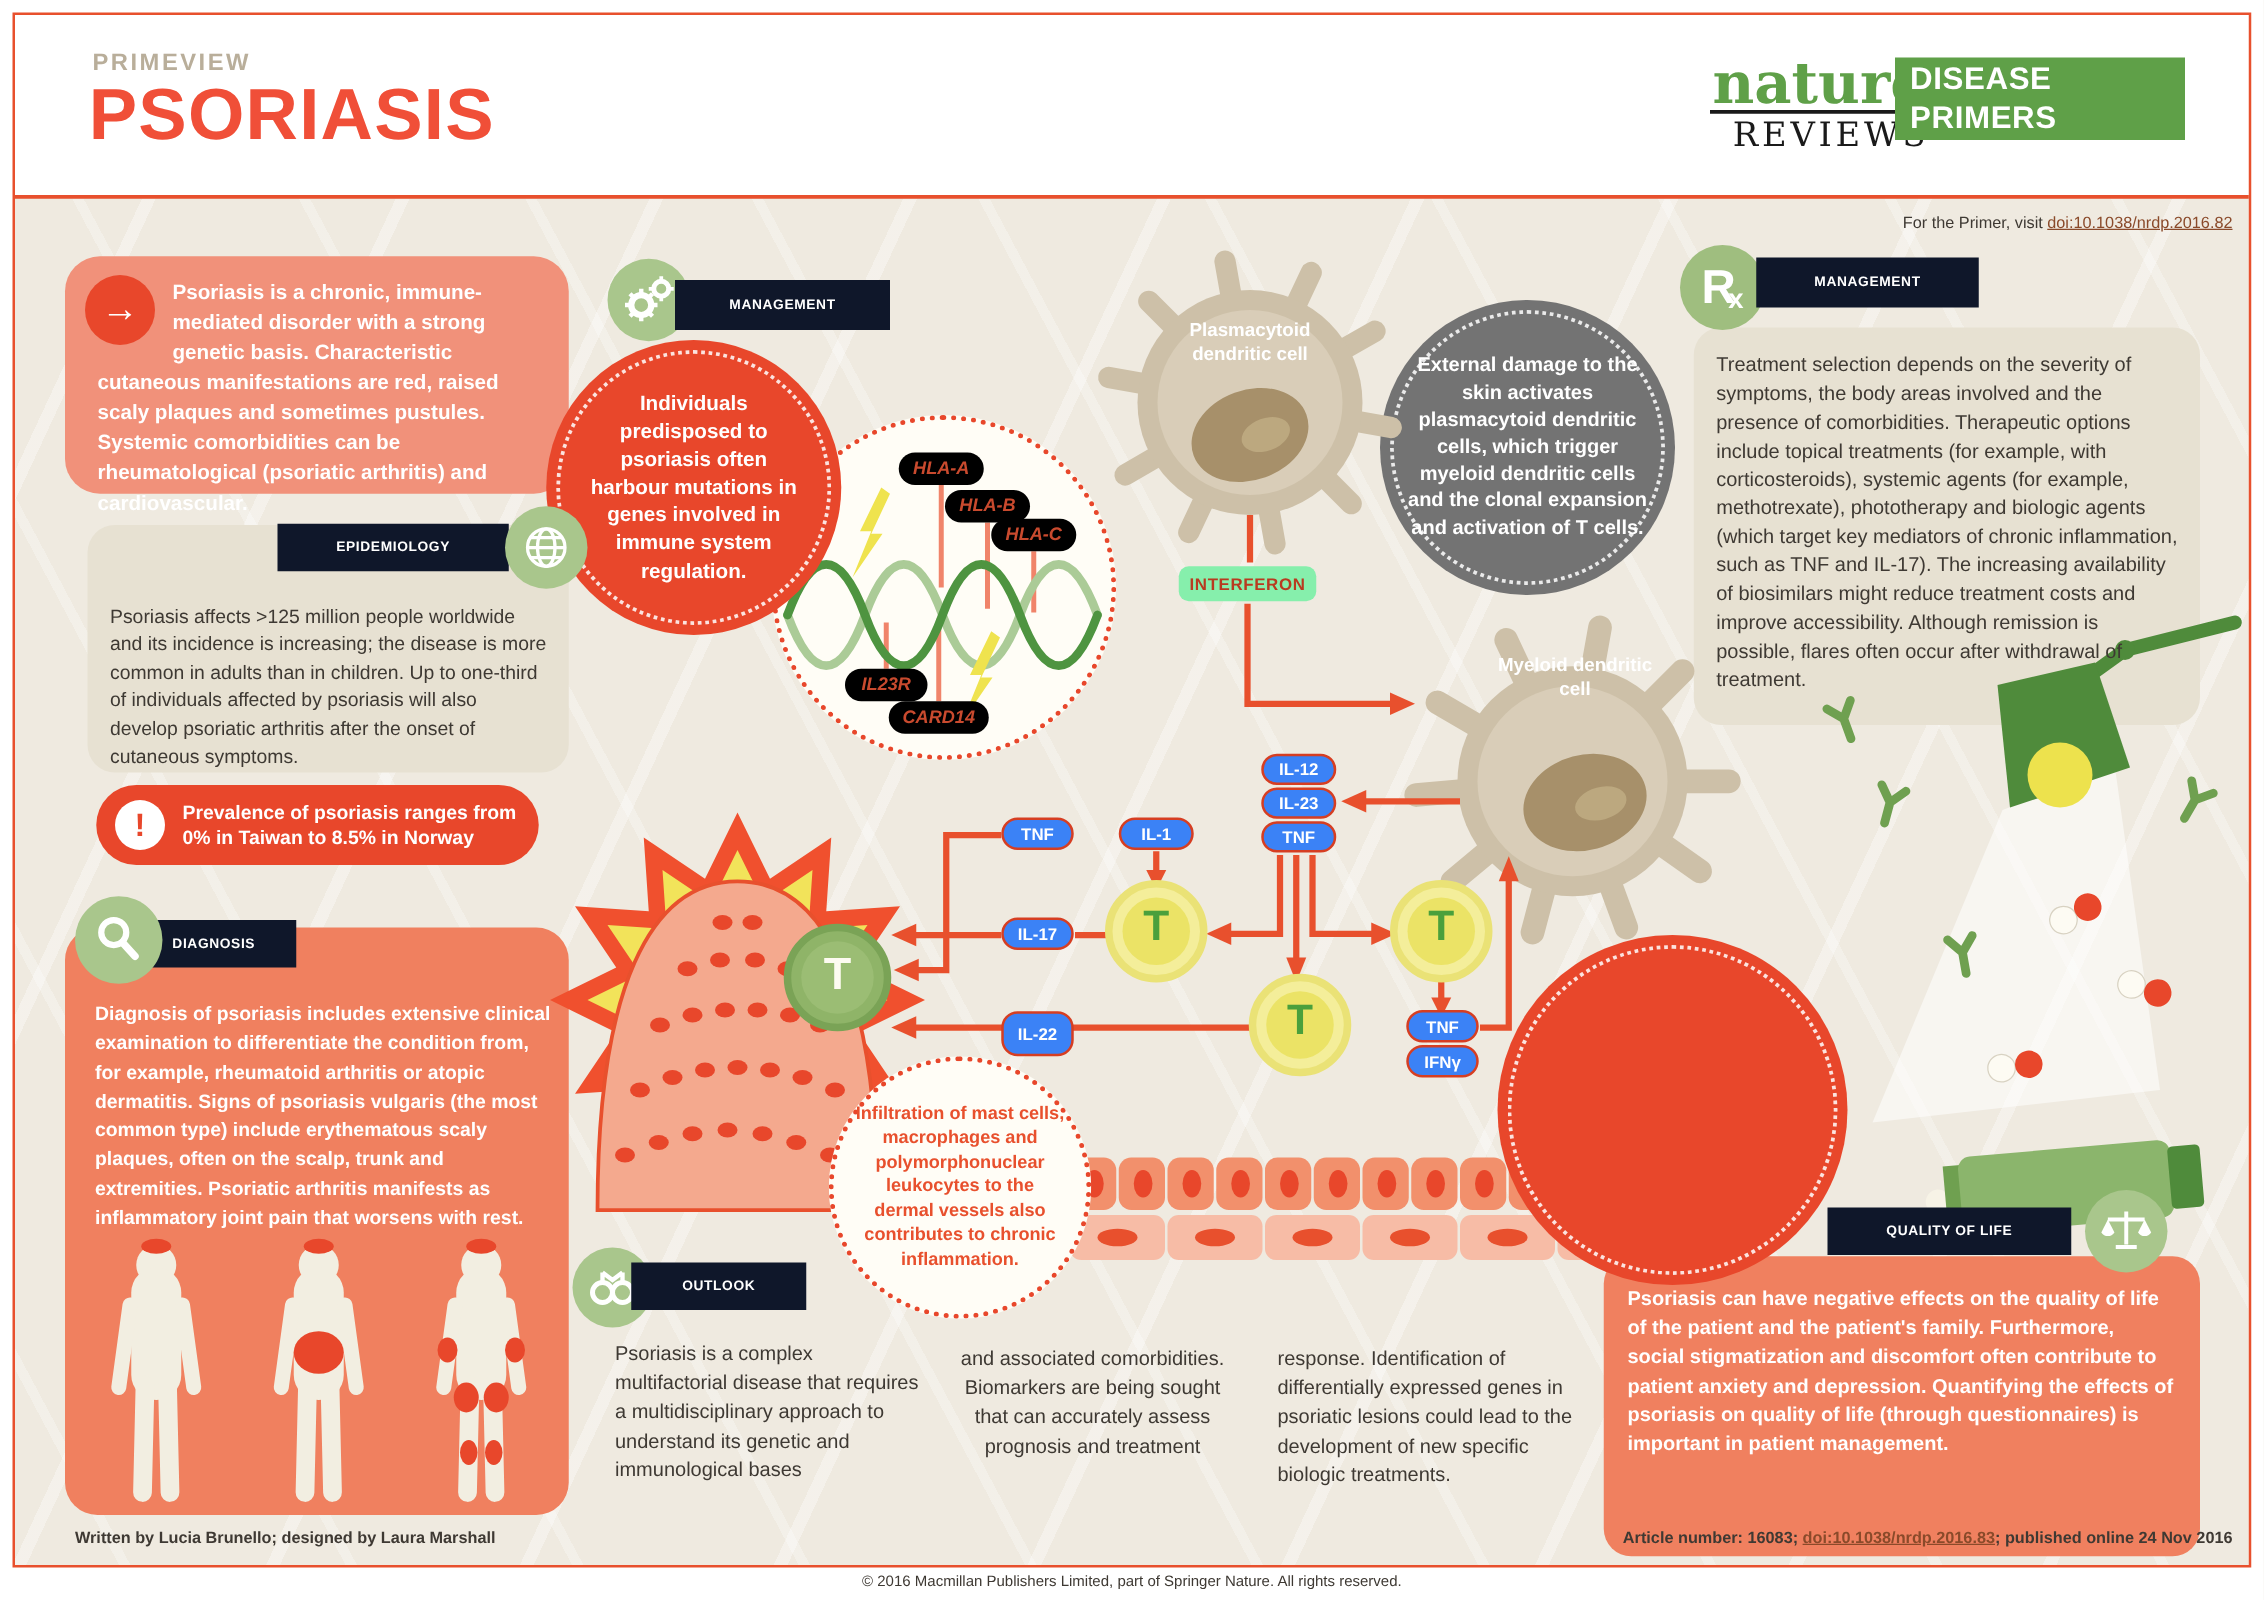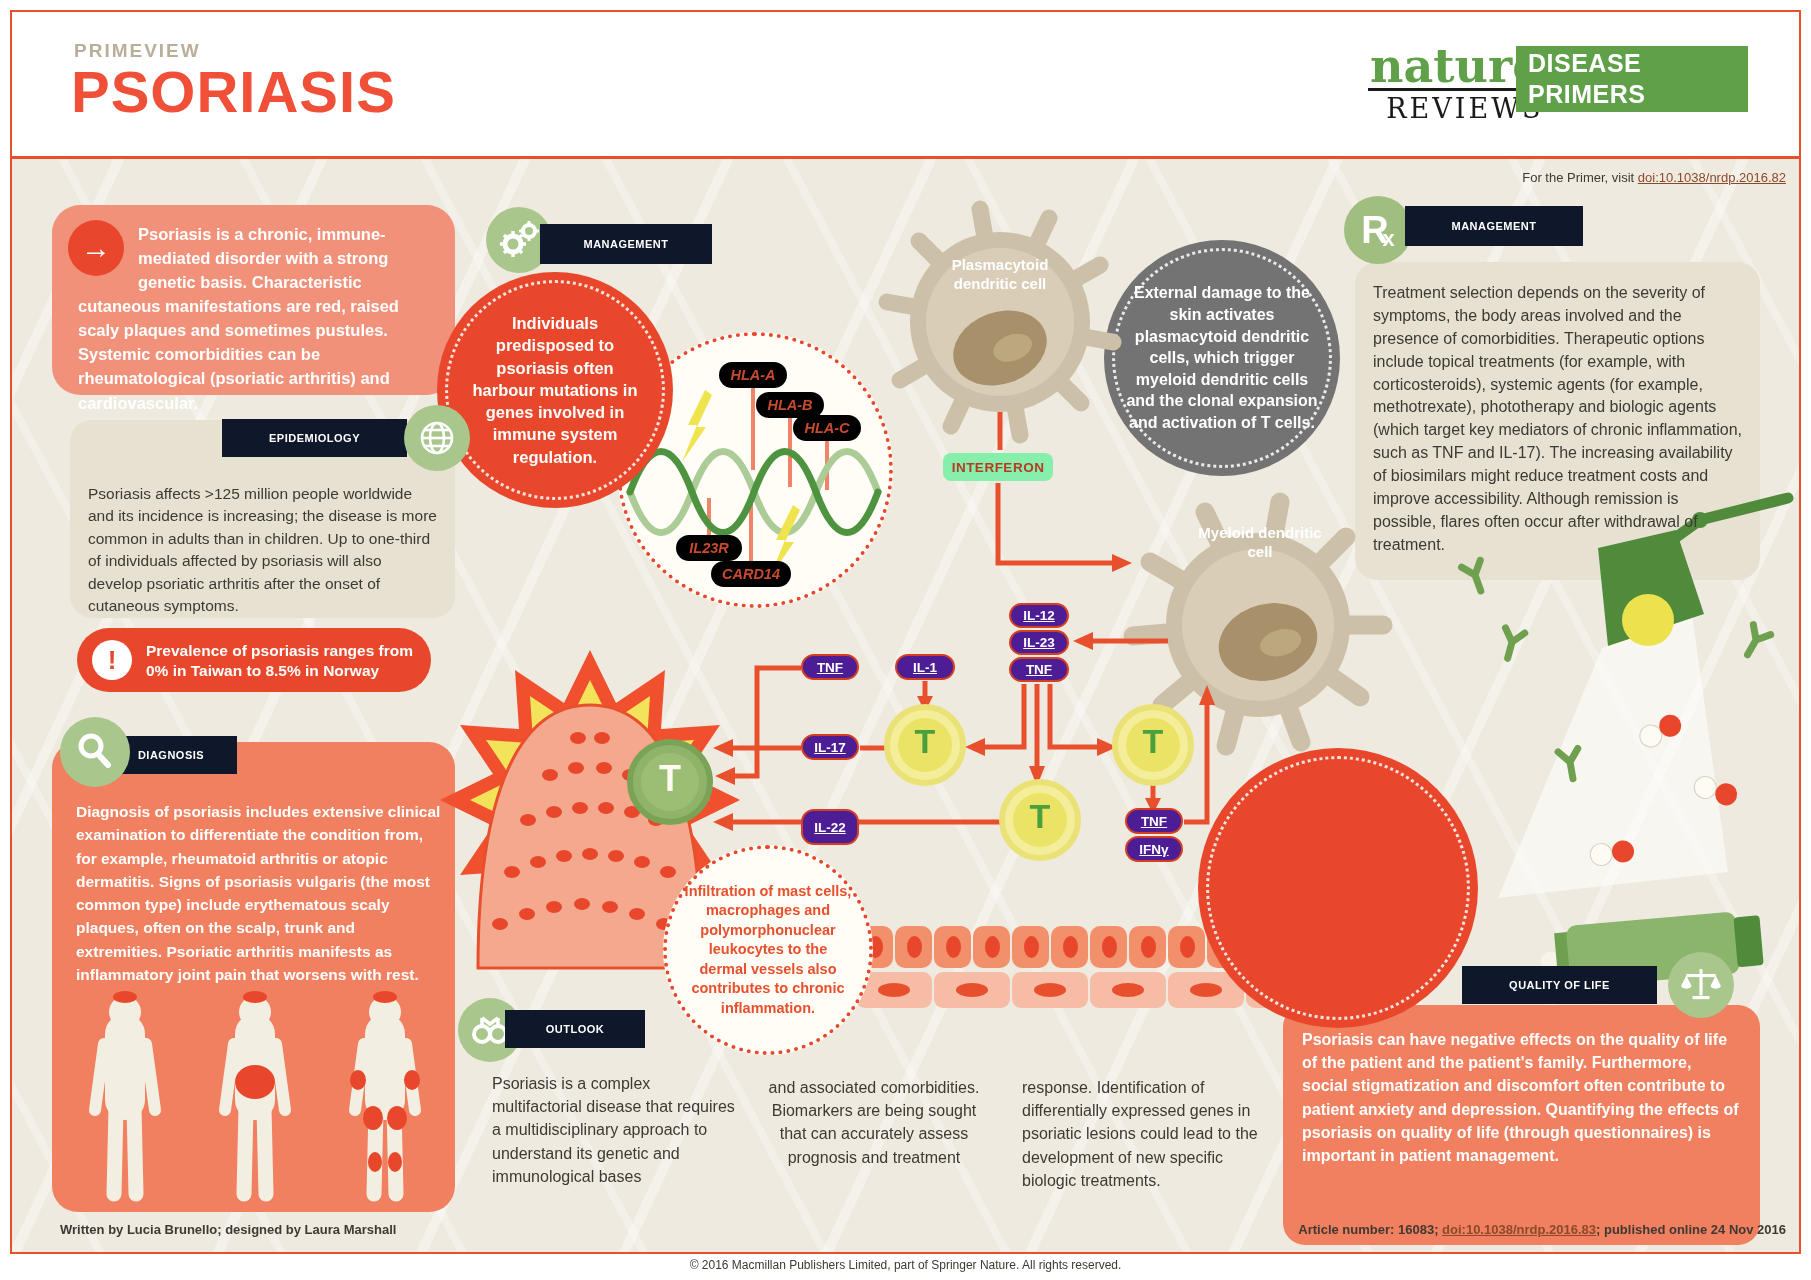--- a/index.html
+++ b/index.html
@@ -30,21 +30,21 @@
   .hbox{background:#0f172a;color:#fff;font-weight:800;font-size:11px;letter-spacing:.5px;display:flex;align-items:center;justify-content:center;z-index:5;}
   .icirc{background:#A9C68C;border-radius:50%;z-index:5;display:flex;align-items:center;justify-content:center;}
   
   .bubble{border-radius:50%;z-index:4;display:flex;align-items:center;justify-content:center;text-align:center;box-sizing:border-box;}
   .b-red{background:#E8472B;color:#fff;font-weight:bold;}
   .b-salmon{background:#737373;color:#fff;font-weight:bold;}
   .b-dotted{background:#FFFDF6;border:4px dotted #E8472B;}
   .dotring{position:absolute;inset:8px;border:3px dotted rgba(255,255,255,.85);border-radius:50%;}
   .btxt{position:relative;z-index:1;}
   
-  .pill-red{background:#4c1d95;border:2.5px solid #D63E22;border-radius:13px;color:#fff;font-weight:800;font-size:13.5px;display:flex;align-items:center;justify-content:center;z-index:5;box-sizing:border-box;text-decoration:underline;}
+  .pill-red{background:#3b82f6;border:2.5px solid #D63E22;border-radius:13px;color:#fff;font-weight:800;font-size:13.5px;display:flex;align-items:center;justify-content:center;z-index:5;box-sizing:border-box;}
   .pill-gene{background:#000000;border-radius:14px;color:#C94A2E;font-weight:bold;font-style:italic;font-size:14.5px;display:flex;align-items:center;justify-content:center;z-index:5;}
   .pill-ifn{background:#86efac;border-radius:8px;color:#B93A20;font-weight:800;font-size:13.5px;display:flex;align-items:center;justify-content:center;z-index:5;letter-spacing:.5px;}
   
   .body-txt{color:#3E3933;font-size:15.5px;line-height:1.45;z-index:5;}
   .white-bold{color:#fff;font-weight:bold;z-index:5;}
   .cell-label{color:#fff;font-weight:bold;font-size:15px;text-align:center;line-height:1.25;z-index:5;}
   .t-letter{z-index:5;text-align:center;font-weight:800;}
   
   .epi{display:flex;gap:2px;z-index:3;}
   .e-cell{width:37px;height:42px;background:#F2906C;border-radius:10px;position:relative;}

